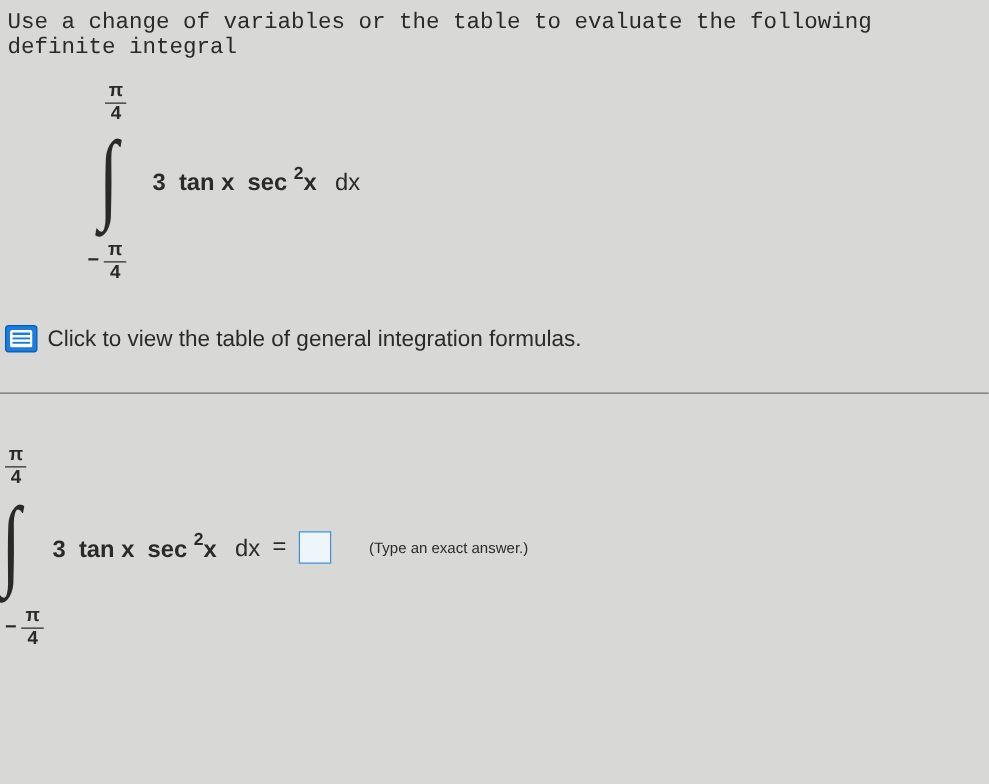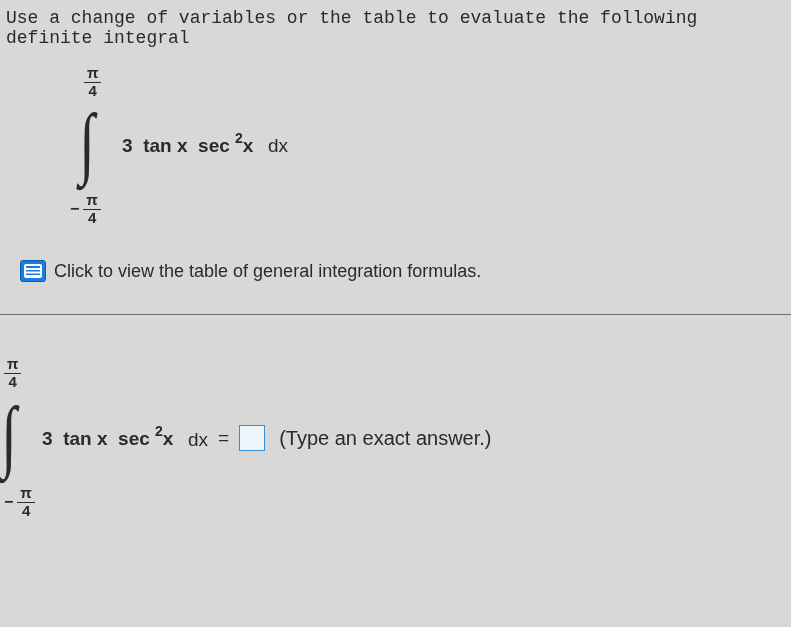--- a/index.html
+++ b/index.html
@@ -66,21 +66,21 @@
     }
     .integrand .sup {
       font-size: 14px;
       vertical-align: super;
       position: relative;
       top: -2px;
     }
     .integrand .dx { font-weight: normal; margin-left: 2px; }
 
     .link-row {
-      margin: 26px 0 0 20px;
+      margin: 26px 0 0 4px;
       display: flex;
       align-items: flex-end;
       gap: 8px;
     }
     .table-icon {
       width: 26px;
       height: 22px;
       background: #1a7de0;
       border: 1px solid #0d5aa8;
       border-radius: 3px;
@@ -133,22 +133,22 @@
     .integrand-inline .dx { font-weight: normal; margin-left: 2px; }
     .eq { font-size: 19px; font-weight: 400; margin: 0 4px; }
     .answer-box {
       width: 26px;
       height: 26px;
       border: 1.5px solid #3a8fd8;
       background: #eef5fb;
       display: inline-block;
     }
     .hint {
-      font-size: 20px;
-      margin-left: 8px;
+      font-size: 12px;
+      margin-left: 24px;
       text-align: right;
     }
   </style>
 </head>
 <body>
 
 <div class="instruction">Use a change of variables or the table to evaluate the following definite integral</div>
 
 <div class="integral-block">
   <div class="upper-limit">

